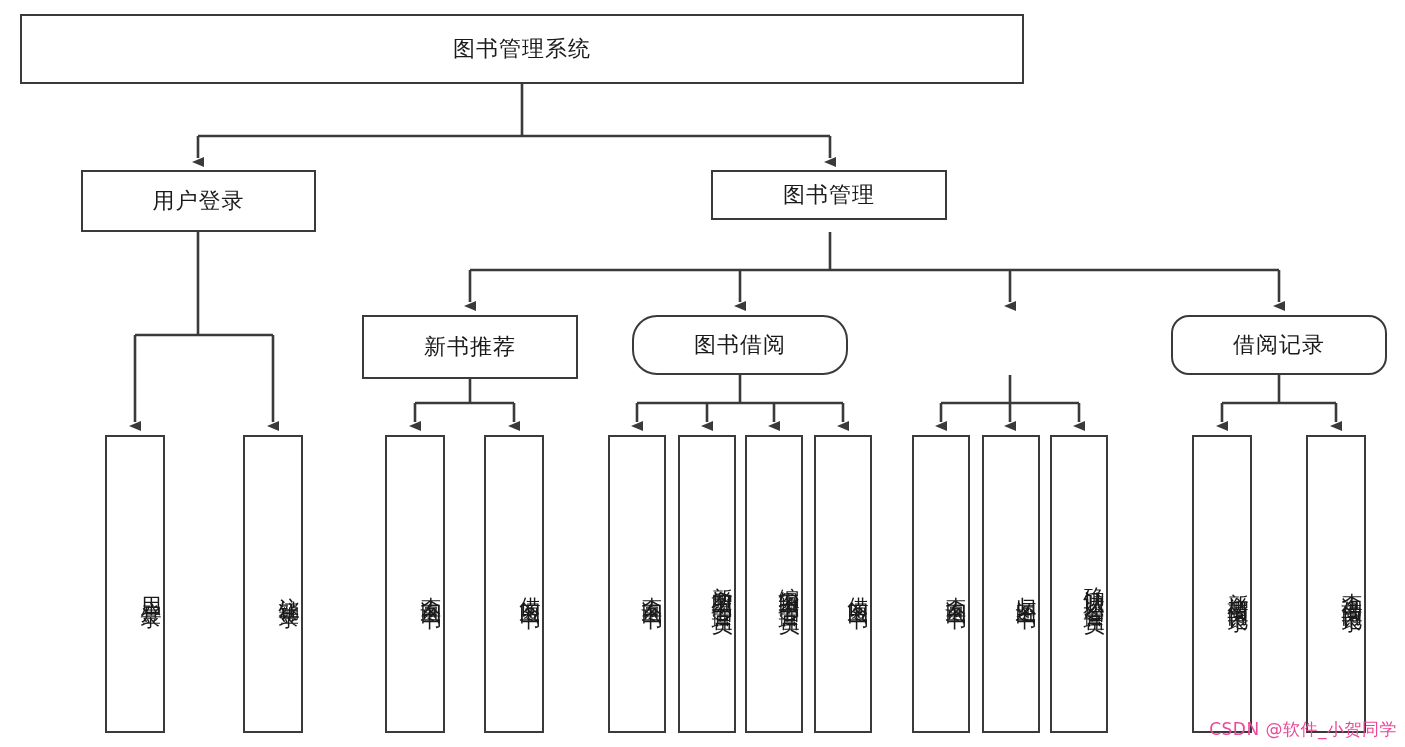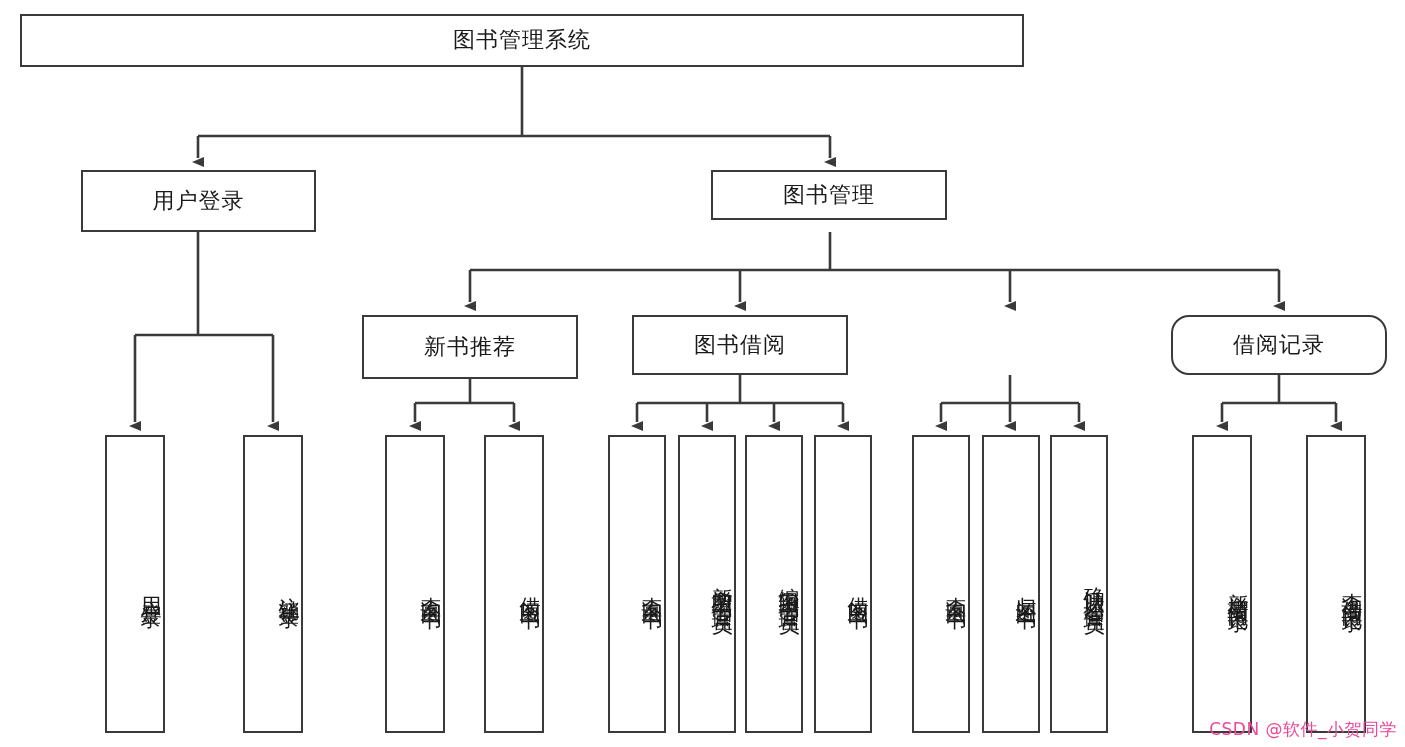--- a/index.html
+++ b/index.html
@@ -117,35 +117,35 @@
       <path d="M 1010 403 L 1010 422" marker-end="url(#arrow)"></path>
       <path d="M 1079 403 L 1079 422" marker-end="url(#arrow)"></path>
 
       <path d="M 1279 375 L 1279 403"></path>
       <path d="M 1222 403 L 1336 403"></path>
       <path d="M 1222 403 L 1222 422" marker-end="url(#arrow)"></path>
       <path d="M 1336 403 L 1336 422" marker-end="url(#arrow)"></path>
     </g>
   </svg>
 
-  <div class="node horiz root" style="left:20px; top:14px; width:1004px; height:53px;justify-content:center;">
+  <div class="node horiz root" style="left:20px; top:14px; width:1004px; height:70px;justify-content:center;">
     <span>图书管理系统</span>
   </div>
 
   <div class="node horiz" style="left:81px; top:170px; width:235px; height:62px;">
     <span>用户登录</span>
   </div>
   <div class="node horiz" style="left:711px; top:170px; width:236px; height:50px;">
     <span>图书管理</span>
   </div>
 
   <div class="node horiz" style="left:362px; top:315px; width:216px; height:64px;">
     <span>新书推荐</span>
   </div>
-  <div class="node horiz" style="left:632px; top:315px; width:216px; height:60px;">
+  <div class="node horiz" style="left:632px; top:315px; width:216px; height:60px;border-radius:25px;">
     <span>图书借阅</span>
   </div>
   <div class="node horiz" style="left:1171px; top:315px; width:216px; height:60px;border-radius:18px;">
     <span>借阅记录</span>
   </div>
 
   <div class="node vert" style="left:105px; top:435px; width:60px; height:298px;">
     <span class="vtext">用户登录</span>
   </div>
   <div class="node vert" style="left:243px; top:435px; width:60px; height:298px;">

